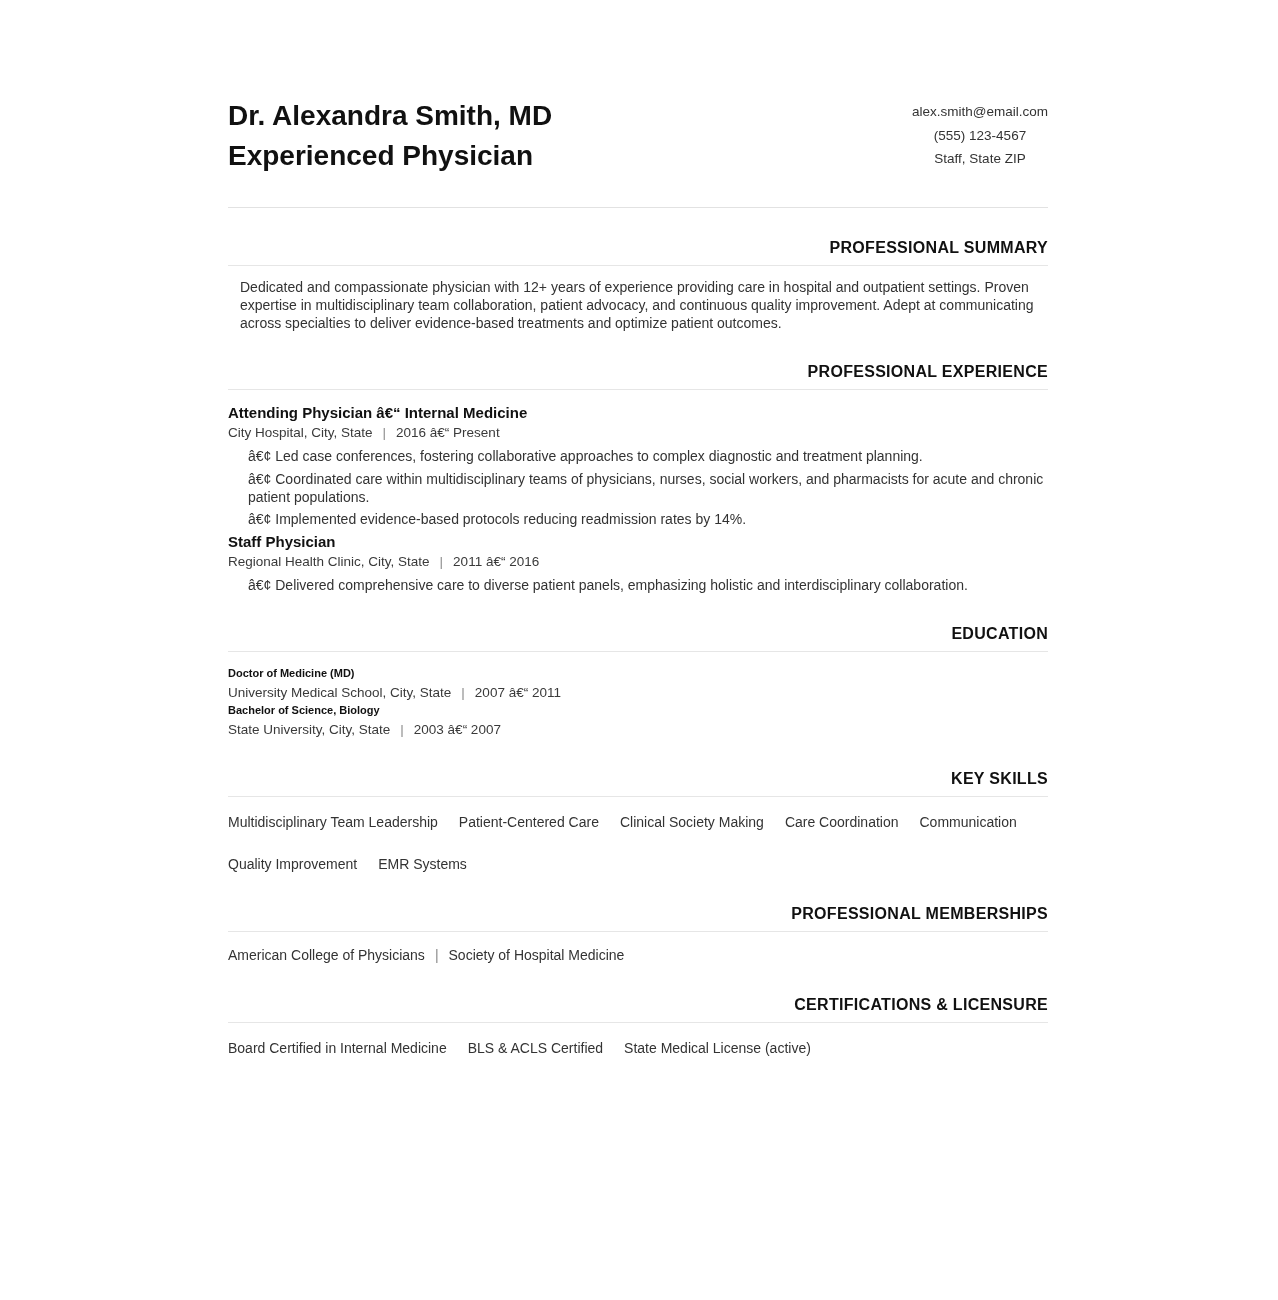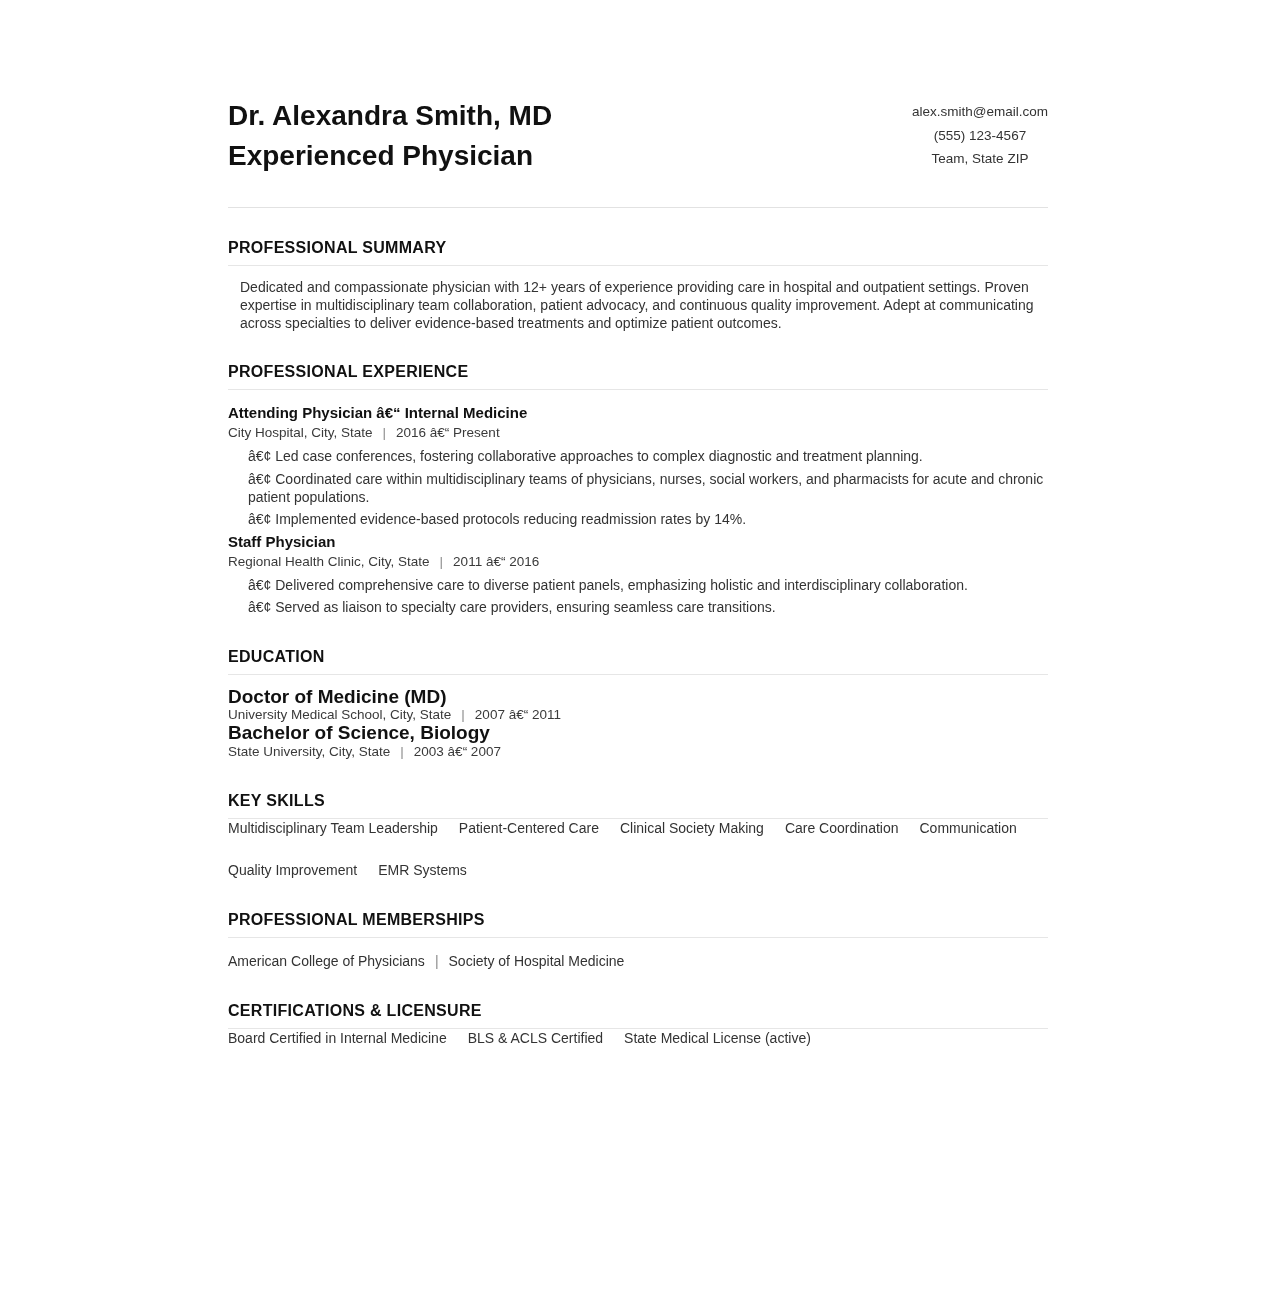--- a/index.html
+++ b/index.html
@@ -46,20 +46,21 @@
   
   section h2 {
     margin: 30px 0 0 0;
     font-size: 16px;
     line-height: 19px;
     font-weight: bold;
     color: #111111;
     letter-spacing: 0.3px;
     border-bottom: 1px solid #e6e6e6;
     padding-bottom: 8px;
+    text-align: right;
   }
   .section-body {
     margin-top: 13px;
     font-size: 14px;
     line-height: 17.8px;
     color: #333333;
   }
   .summary-text {
     margin: 12px;
   }
@@ -87,31 +88,32 @@
     padding-left: 20px;
   }
   .bullet {
     font-size: 14px;
     line-height: 18.2px;
     color: #333333;
     margin: 4px 0;
   }
   
   .degree-title {
-    font-size: 19px;
+    font-size: 11px;
     font-weight: bold;
     color: #111111;
     line-height: 17.8px;
   }
   
   .item-row {
     display: flex;
     flex-wrap: wrap;
     column-gap: 21px;
     row-gap: 23px;
+    margin-top: 16px;
     font-size: 14px;
     line-height: 19px;
     color: #333333;
   }
   .member-row {
     margin-top: 14px;
     font-size: 14px;
     line-height: 19px;
     color: #333333;
   }
@@ -122,21 +124,21 @@
 <div class="page">
 
   <header class="header">
     <div class="name-block">
       <h1>Dr. Alexandra Smith, MD</h1>
       <h1>Experienced Physician</h1>
     </div>
     <div class="contact-block">
       <div>alex.smith@email.com</div>
       <div>(555) 123-4567</div>
-      <div>Team, State ZIP</div>
+      <div>Staff, State ZIP</div>
     </div>
   </header>
 
   <div class="top-rule"></div>
 
   <section>
     <h2>PROFESSIONAL SUMMARY</h2>
     <div class="section-body">
       <p class="summary-text">Dedicated and compassionate physician with 12+ years of experience providing care in hospital and outpatient settings. Proven expertise in multidisciplinary team collaboration, patient advocacy, and continuous quality improvement. Adept at communicating across specialties to deliver evidence-based treatments and optimize patient outcomes.</p>
     </div>
@@ -158,21 +160,20 @@
         </div>
       </div>
 
       <div class="job">
         <div class="job-title">Staff Physician</div>
         <div class="job-meta">
           <span>Regional Health Clinic, City, State</span><span class="sep">|</span><span>2011 â€“ 2016</span>
         </div>
         <div class="bullets">
           <div class="bullet">â€¢ Delivered comprehensive care to diverse patient panels, emphasizing holistic and interdisciplinary collaboration.</div>
-          <div class="bullet">â€¢ Served as liaison to specialty care providers, ensuring seamless care transitions.</div>
         </div>
       </div>
 
     </div>
   </section>
 
   <section>
     <h2>EDUCATION</h2>
     <div class="section-body">
       <div>

